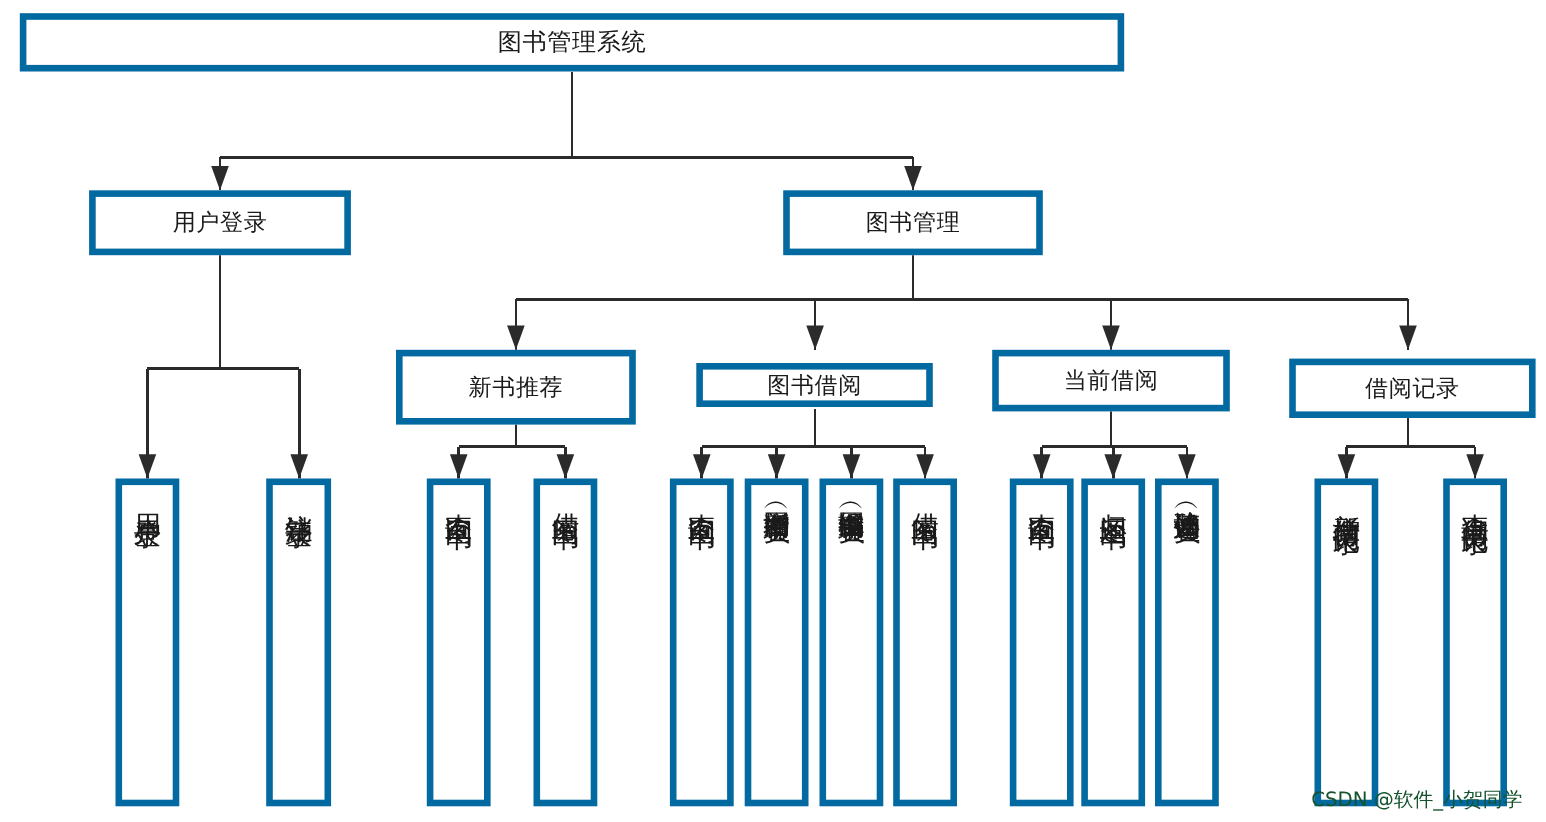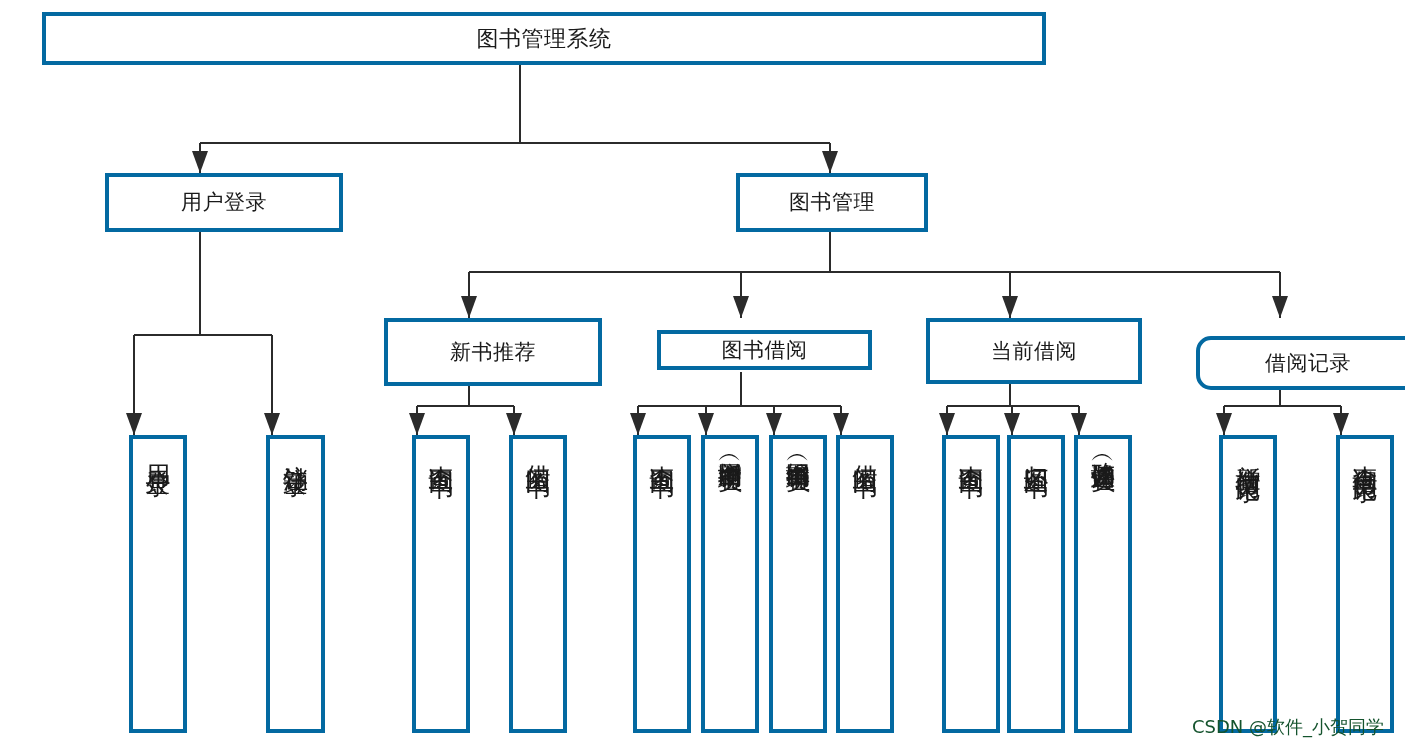--- a/index.html
+++ b/index.html
@@ -23,26 +23,25 @@
     left: 0;
     top: 0;
     width: 1405px;
     height: 747px;
     pointer-events: none;
   }
   .node {
     position: absolute;
     box-sizing: border-box;
     background: #ffffff;
-    border: 4px solid #0369a1;
+    border: 6px solid #0369a1;
     display: flex;
     align-items: center;
     justify-content: center;
     overflow: hidden;
-    margin-left: 24px;
   }
   .node .label {
     color: #1a1a1a;
     text-align: center;
     line-height: 1.18;
     white-space: nowrap;
   }
   
   .node.horiz .label {
     font-size: 21px;
@@ -137,33 +136,33 @@
       <line x1="1341" y1="406" x2="1341" y2="435" stroke="#2b2b2b" stroke-width="2.5" shape-rendering="crispEdges"></line>
       <polygon points="1333,413 1349,413 1341,435" fill="#2b2b2b"></polygon>
     </svg>
   <div id="nodes-layer">
       <div class="node horiz root" style="left: 18px; top: 12px; width: 1004px; height: 53px;">
         <span class="label">图书管理系统</span>
       </div>
       <div class="node horiz" style="left: 81px; top: 173px; width: 238px; height: 59px;">
         <span class="label">用户登录</span>
       </div>
-      <div class="node horiz" style="left: 712px; top: 173px; width: 192px; height: 59px;">
+      <div class="node horiz" style="left: 712px; top: 173px; width: 236px; height: 59px;">
         <span class="label">图书管理</span>
       </div>
       <div class="node horiz" style="left: 360px; top: 318px; width: 218px; height: 68px;">
         <span class="label">新书推荐</span>
       </div>
       <div class="node horiz" style="left: 633px; top: 330px; width: 215px; height: 40px;">
         <span class="label">图书借阅</span>
       </div>
-      <div class="node horiz" style="left: 902px; top: 318px; width: 216px; height: 66px;">
+      <div class="node horiz" style="left: 902px; top: 318px; width: 216px; height: 56px;">
         <span class="label">当前借阅</span>
       </div>
-      <div class="node horiz" style="left: 1172px; top: 336px; width: 224px; height: 54px; border-radius: 15px;">
+      <div class="node horiz" style="left: 1172px; top: 326px; width: 224px; height: 54px;">
         <span class="label">借阅记录</span>
       </div>
       <div class="node vert" style="left: 105px; top: 435px; width: 58px; height: 298px;">
         <span class="label">用户登录</span>
       </div>
       <div class="node vert" style="left: 242px; top: 435px; width: 59px; height: 298px;">
         <span class="label">注销登录</span>
       </div>
       <div class="node vert" style="left: 388px; top: 435px; width: 58px; height: 298px;">
         <span class="label">查询图书</span>

